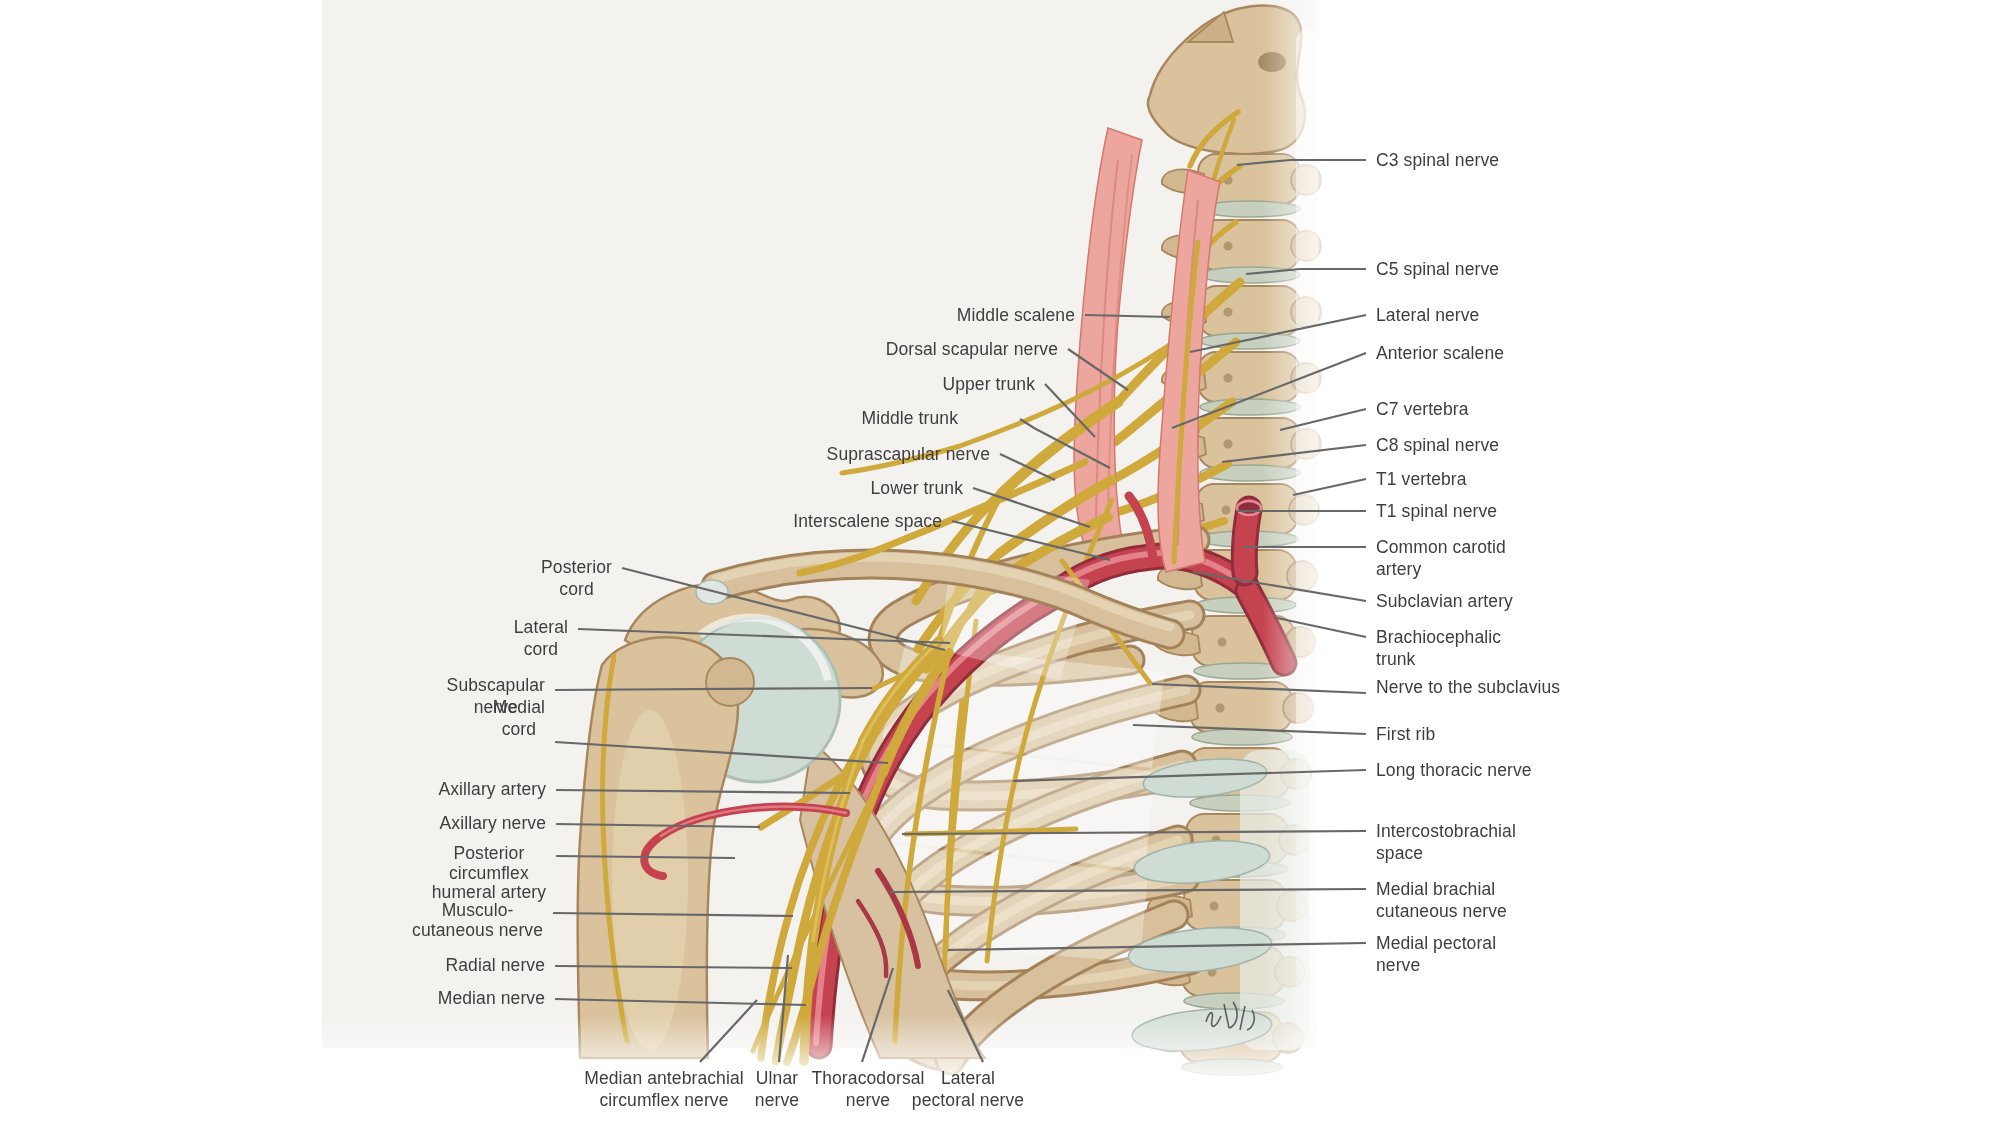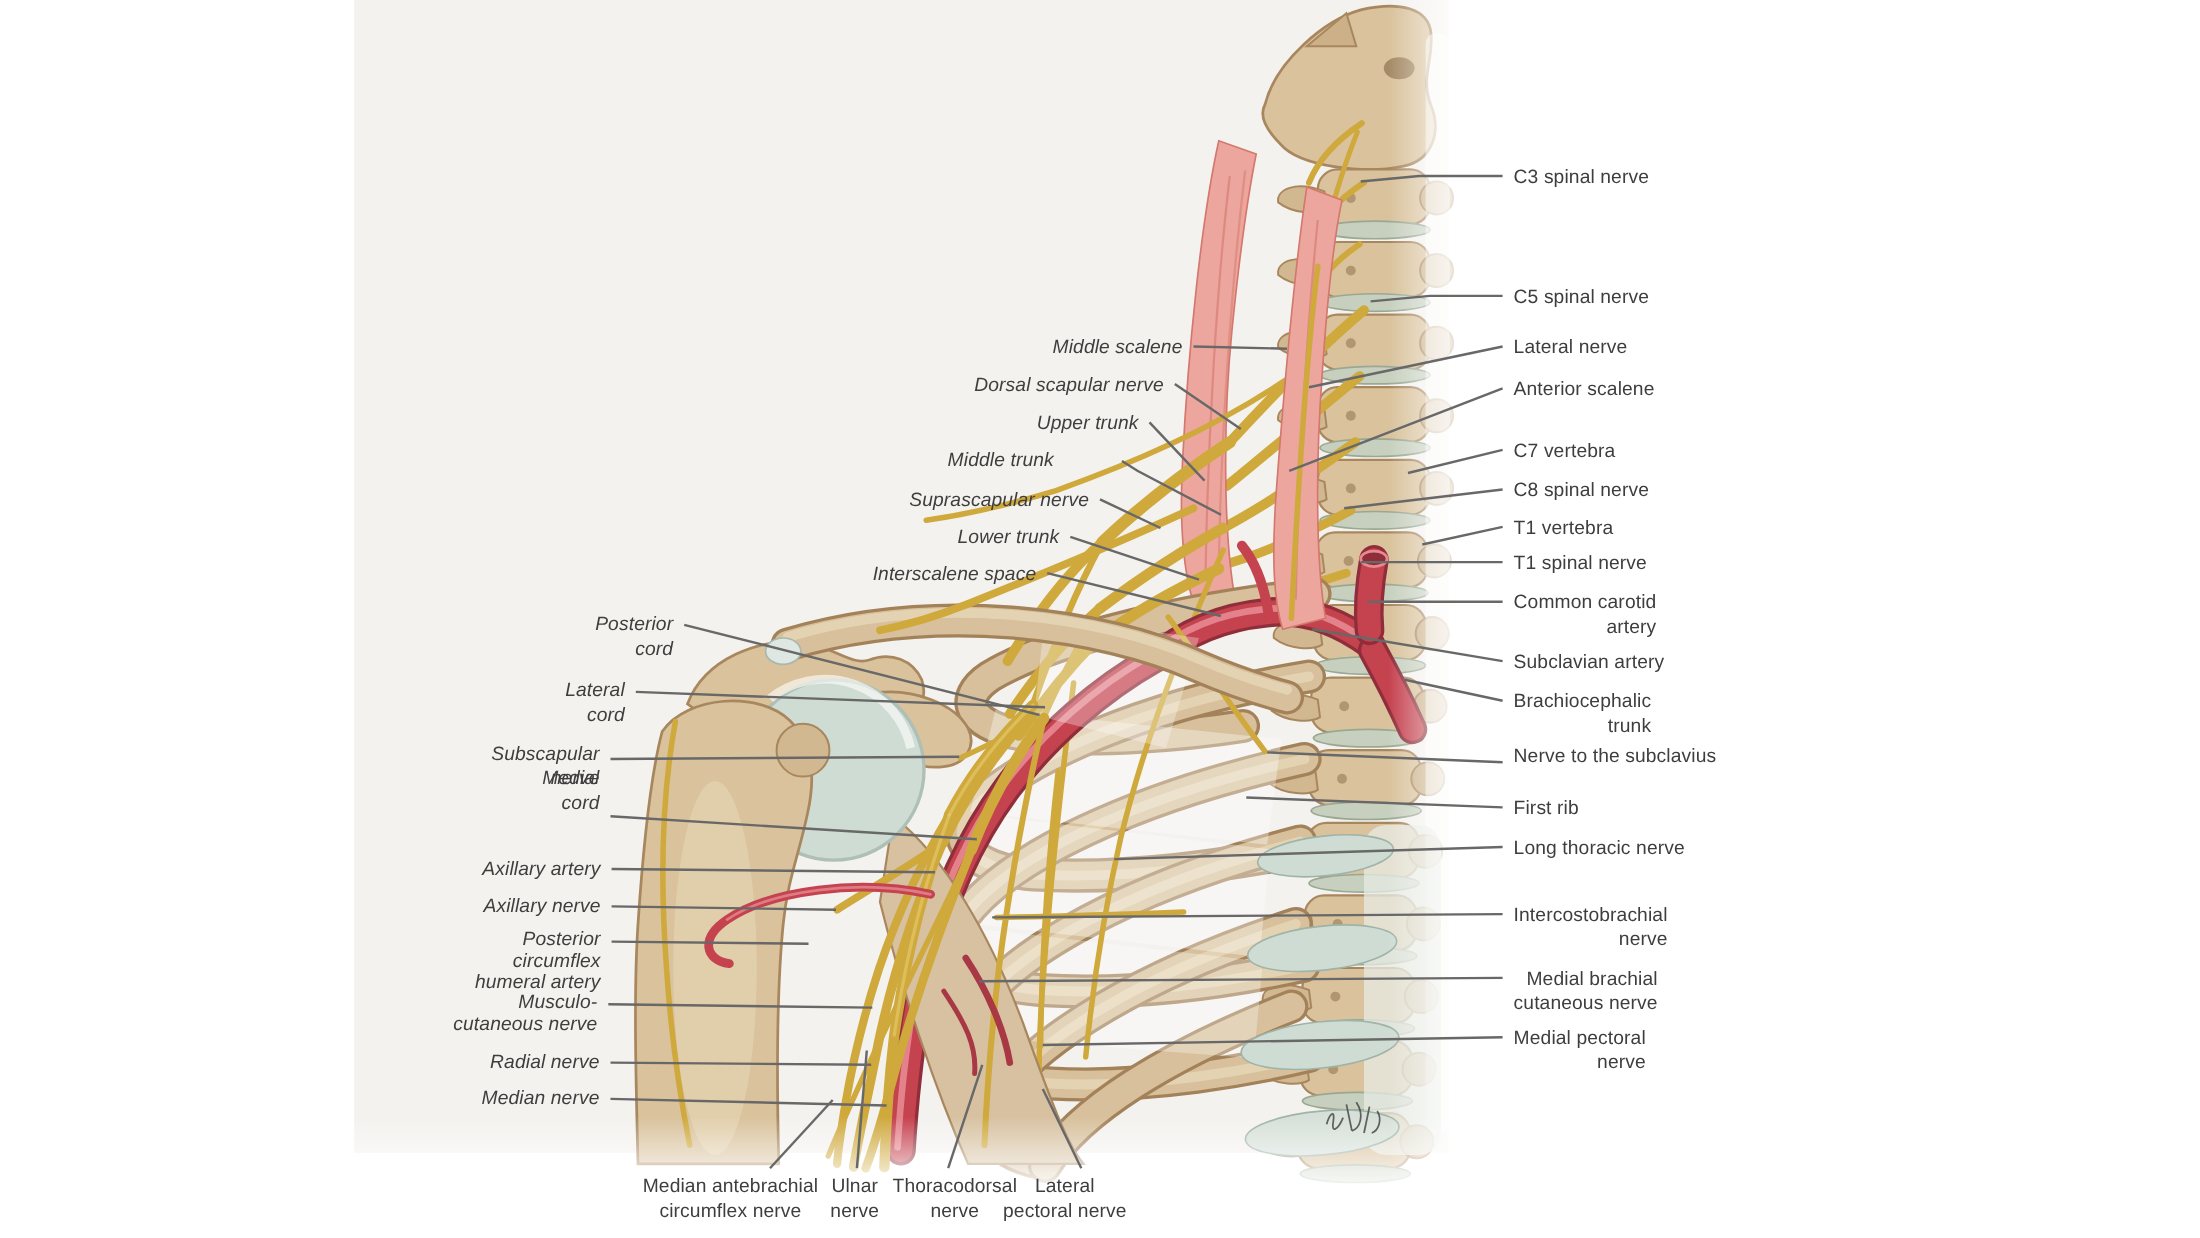--- a/index.html
+++ b/index.html
@@ -1,22 +1,22 @@
 <!DOCTYPE html>
 <html><head>
 <meta charset="utf-8">
 <style>
   html,body{margin:0;padding:0;background:#fff;}
   .stage{position:relative;width:2000px;height:1125px;background:#ffffff;overflow:hidden;
          font-family:"Liberation Sans",sans-serif;}
   .art{position:absolute;left:0;top:0;}
   .lbl{position:absolute;font-size:17.5px;line-height:22px;color:#3e3e3e;
        white-space:pre-line;letter-spacing:.1px;}
-  .lbl.r{text-align:right;}
-  .lbl.l{text-align:right;font-style:italic;}
+  .lbl.r{text-align:left;}
+  .lbl.l{text-align:center;}
   .lbl.b{text-align:center;transform:translateX(-50%);}
   .lbl.lh19{line-height:19.5px;}
   .nv{fill:none;stroke:#cfa93c;stroke-linecap:round;stroke-linejoin:round;}
   .nvHi{fill:none;stroke:#e9d072;stroke-linecap:round;opacity:.55;}
   .ribEdge{fill:none;stroke:#a3825a;stroke-width:31;stroke-linecap:round;}
   .ribFill{fill:none;stroke:#d7c09b;stroke-width:25;stroke-linecap:round;}
   .ribHi{fill:none;stroke:#e9dbbc;stroke-width:9;stroke-linecap:round;opacity:.7;}
   .artEdge{fill:none;stroke:#8f2e3a;stroke-width:27;stroke-linecap:round;}
   .artMain{fill:none;stroke:#c5424f;stroke-width:21;stroke-linecap:round;}
   .artHi{fill:none;stroke:#e58a91;stroke-width:6;stroke-linecap:round;opacity:.9;}
@@ -274,21 +274,21 @@
 <div class="lbl r" style="left:1376px;top:500px">T1 spinal nerve</div>
 <div class="lbl r" style="left:1376px;top:536px">Common carotid
 artery</div>
 <div class="lbl r" style="left:1376px;top:590px">Subclavian artery</div>
 <div class="lbl r" style="left:1376px;top:626px">Brachiocephalic
 trunk</div>
 <div class="lbl r" style="left:1376px;top:676px">Nerve to the subclavius</div>
 <div class="lbl r" style="left:1376px;top:723px">First rib</div>
 <div class="lbl r" style="left:1376px;top:759px">Long thoracic nerve</div>
 <div class="lbl r" style="left:1376px;top:820px">Intercostobrachial
-nerve</div>
+space</div>
 <div class="lbl r" style="left:1376px;top:878px">Medial brachial
 cutaneous nerve</div>
 <div class="lbl r" style="left:1376px;top:932px">Medial pectoral
 nerve</div>
 
 <div class="lbl l" style="right:925px;top:304px">Middle scalene</div>
 <div class="lbl l" style="right:942px;top:338px">Dorsal scapular nerve</div>
 <div class="lbl l" style="right:965px;top:373px">Upper trunk</div>
 <div class="lbl l" style="right:1042px;top:407px">Middle trunk</div>
 <div class="lbl l" style="right:1010px;top:443px">Suprascapular nerve</div>

